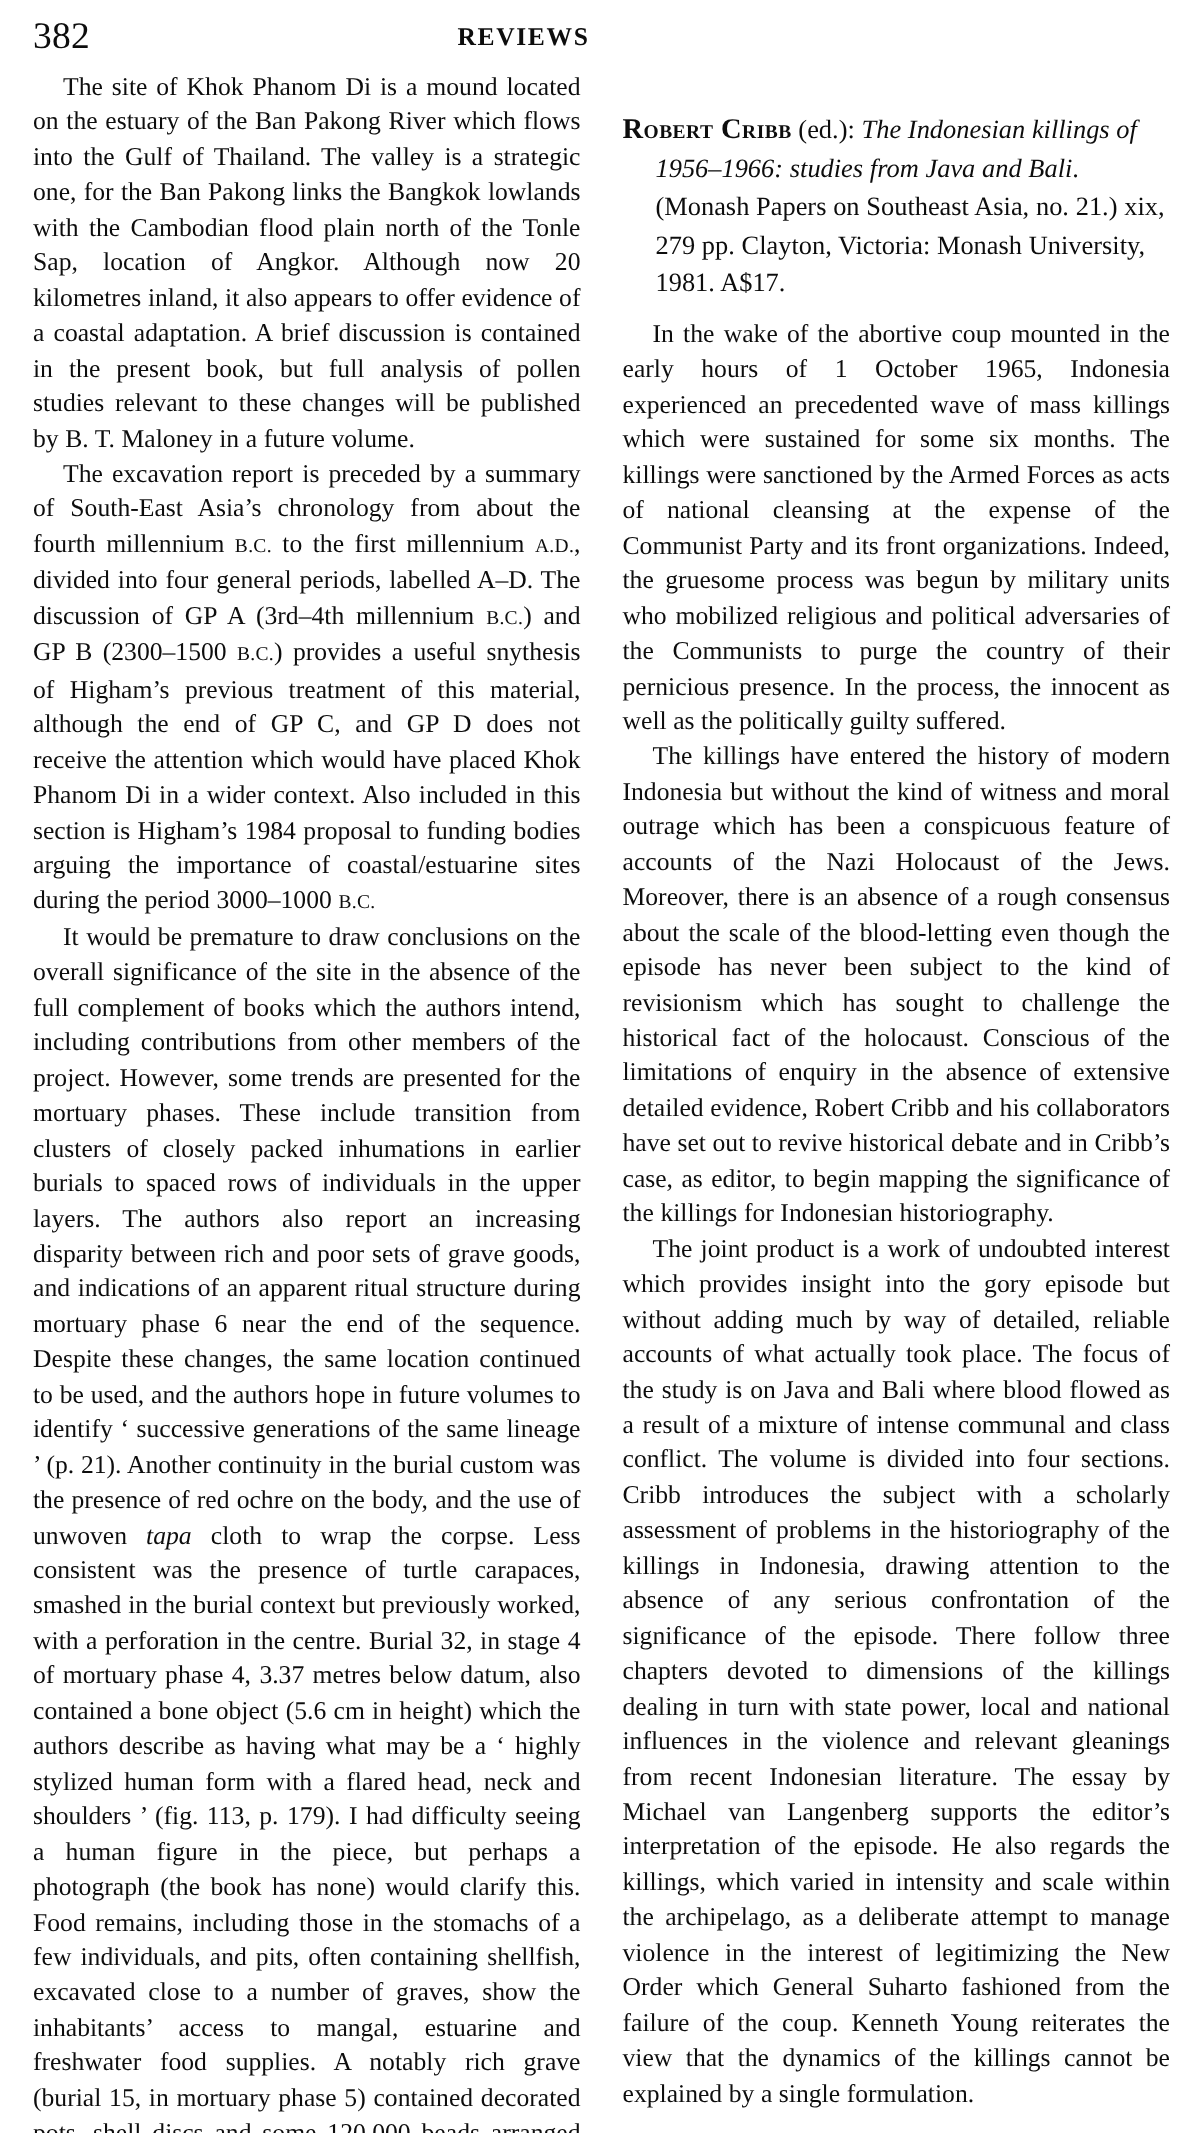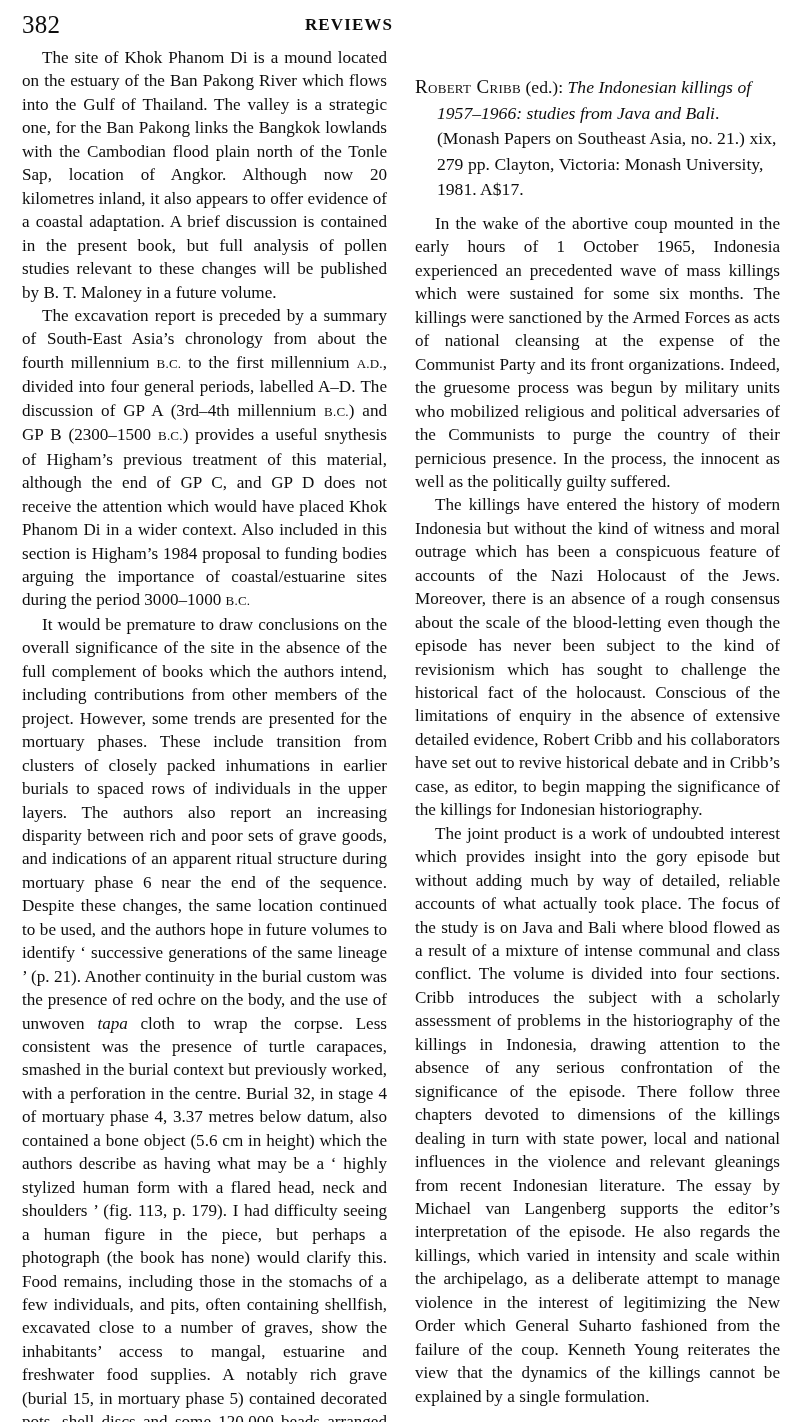--- a/index.html
+++ b/index.html
@@ -72,20 +72,21 @@
   }
   p.indent {
     text-indent: 20px;
   }
   p.noindent {
     text-indent: 0;
   }
   .sc {
     font-variant: small-caps;
     letter-spacing: 0.3px;
+    font-weight: bold;
   }
   .ital {
     font-style: italic;
   }
   .byline {
     margin-top: 20px;
     text-align: right;
     font-size: 13.6px;
     line-height: 20px;
     letter-spacing: 0.7px;
@@ -128,21 +129,21 @@
       <p class="indent"><span>The excavation report is preceded by a summary of South-East Asia’s chronology from about the fourth millennium </span><span class="bc">B.C.</span><span> to the first millennium </span><span class="bc">A.D.</span><span>, divided into four general periods, labelled A–D. The discussion of GP A (3rd–4th millennium </span><span class="bc">B.C.</span><span>) and GP B (2300–1500 </span><span class="bc">B.C.</span><span>) provides a useful snythesis of Higham’s previous treatment of this material, although the end of GP C, and GP D does not receive the attention which would have placed Khok Phanom Di in a wider context. Also included in this section is Higham’s 1984 proposal to funding bodies arguing the importance of coastal/estuarine sites during the period 3000–1000 </span><span class="bc">B.C.</span></p>
 
       <p class="indent"><span>It would be premature to draw conclusions on the overall significance of the site in the absence of the full complement of books which the authors intend, including contributions from other members of the project. However, some trends are presented for the mortuary phases. These include transition from clusters of closely packed inhumations in earlier burials to spaced rows of individuals in the upper layers. The authors also report an increasing disparity between rich and poor sets of grave goods, and indications of an apparent ritual structure during mortuary phase 6 near the end of the sequence. Despite these changes, the same location continued to be used, and the authors hope in future volumes to identify ‘ successive generations of the same lineage ’ (p. 21). Another continuity in the burial custom was the presence of red ochre on the body, and the use of unwoven </span><span class="ital">tapa</span><span> cloth to wrap the corpse. Less consistent was the presence of turtle carapaces, smashed in the burial context but previously worked, with a perforation in the centre. Burial 32, in stage 4 of mortuary phase 4, 3.37 metres below datum, also contained a bone object (5.6 cm in height) which the authors describe as having what may be a ‘ highly stylized human form with a flared head, neck and shoulders ’ (fig. 113, p. 179). I had difficulty seeing a human figure in the piece, but perhaps a photograph (the book has none) would clarify this. Food remains, including those in the stomachs of a few individuals, and pits, often containing shellfish, excavated close to a number of graves, show the inhabitants’ access to mangal, estuarine and freshwater food supplies. A notably rich grave (burial 15, in mortuary phase 5) contained decorated pots, shell discs and some 120,000 beads arranged over the chest, arms and head of a female. The body was then covered with unfired clay cylinders and topped with smashed cord-marked vessels (p. 328).</span></p>
 
     </div>
 
     <div class="col">
 
 
 
-      <p class="review-head"><span class="sc">Robert Cribb</span><span> (ed.): </span><span class="ital">The Indonesian killings of 1957–1966: studies from Java and Bali</span><span>. (Monash Papers on Southeast Asia, no. 21.) xix, 279 pp. Clayton, Victoria: Monash University, 1981. A$17.</span></p>
+      <p class="review-head"><span class="sc">Robert Cribb</span><span> (ed.): </span><span class="ital">The Indonesian killings of 1956–1966: studies from Java and Bali</span><span>. (Monash Papers on Southeast Asia, no. 21.) xix, 279 pp. Clayton, Victoria: Monash University, 1981. A$17.</span></p>
 
       <p class="indent">In the wake of the abortive coup mounted in the early hours of 1 October 1965, Indonesia experienced an precedented wave of mass killings which were sustained for some six months. The killings were sanctioned by the Armed Forces as acts of national cleansing at the expense of the Communist Party and its front organizations. Indeed, the gruesome process was begun by military units who mobilized religious and political adversaries of the Communists to purge the country of their pernicious presence. In the process, the innocent as well as the politically guilty suffered.</p>
       <p class="indent">The killings have entered the history of modern Indonesia but without the kind of witness and moral outrage which has been a conspicuous feature of accounts of the Nazi Holocaust of the Jews. Moreover, there is an absence of a rough consensus about the scale of the blood-letting even though the episode has never been subject to the kind of revisionism which has sought to challenge the historical fact of the holocaust. Conscious of the limitations of enquiry in the absence of extensive detailed evidence, Robert Cribb and his collaborators have set out to revive historical debate and in Cribb’s case, as editor, to begin mapping the significance of the killings for Indonesian historiography.</p>
       <p class="indent">The joint product is a work of undoubted interest which provides insight into the gory episode but without adding much by way of detailed, reliable accounts of what actually took place. The focus of the study is on Java and Bali where blood flowed as a result of a mixture of intense communal and class conflict. The volume is divided into four sections. Cribb introduces the subject with a scholarly assessment of problems in the historiography of the killings in Indonesia, drawing attention to the absence of any serious confrontation of the significance of the episode. There follow three chapters devoted to dimensions of the killings dealing in turn with state power, local and national influences in the violence and relevant gleanings from recent Indonesian literature. The essay by Michael van Langenberg supports the editor’s interpretation of the episode. He also regards the killings, which varied in intensity and scale within the archipelago, as a deliberate attempt to manage violence in the interest of legitimizing the New Order which General Suharto fashioned from the failure of the coup. Kenneth Young reiterates the view that the dynamics of the killings cannot be explained by a single formulation.</p>
 
     </div>
   </div>
 </div>
 
 </body></html>

